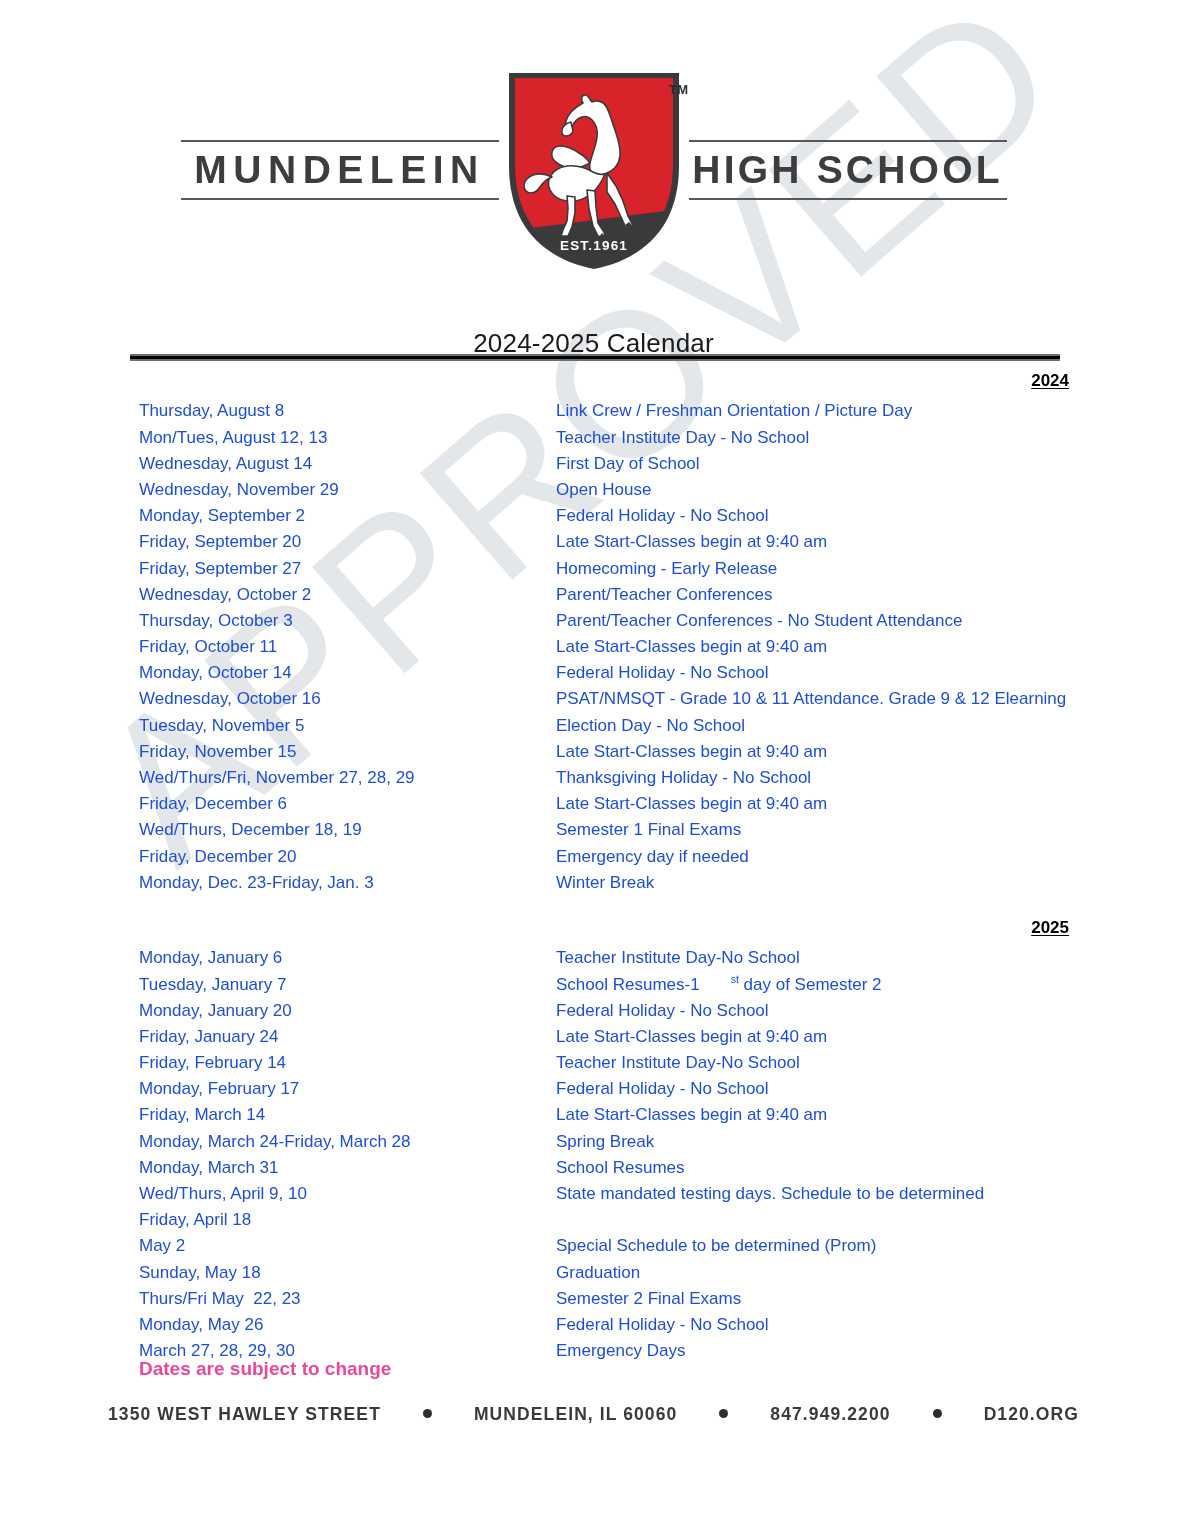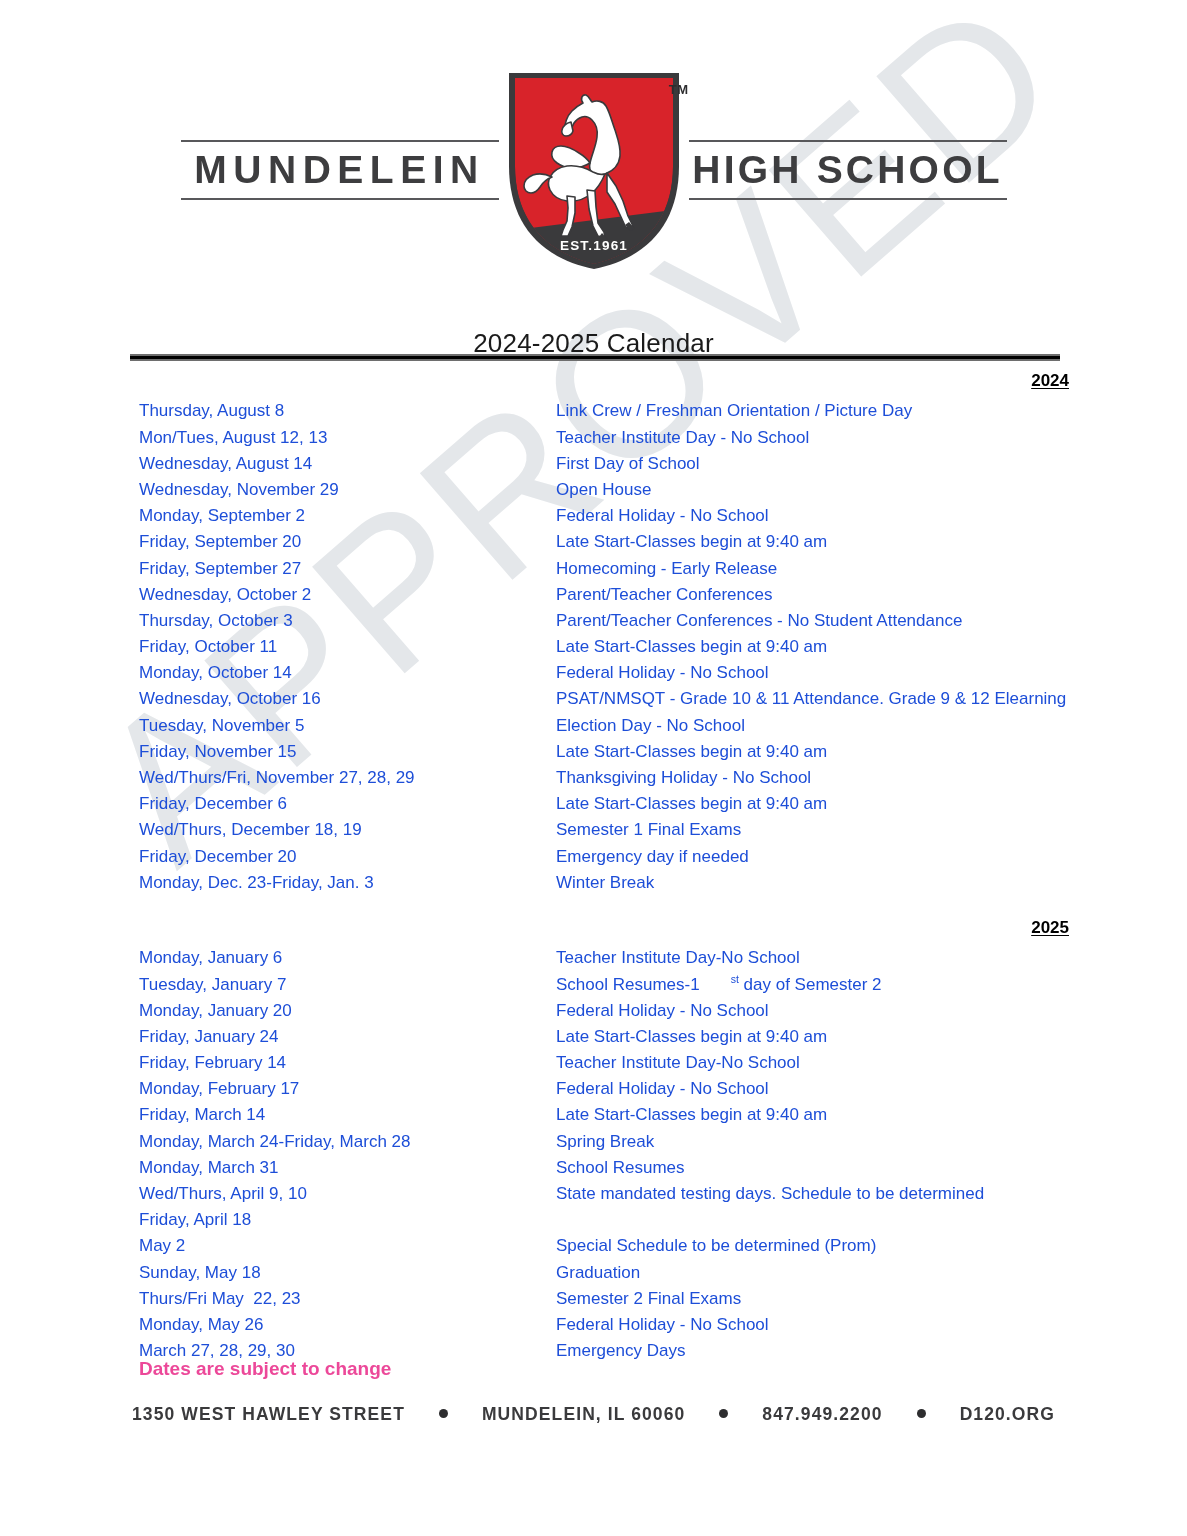--- a/index.html
+++ b/index.html
@@ -178,21 +178,21 @@
     color: #ec4899;
   }
   #address-bar {
     position: absolute;
     left: 0;
     top: 1404px;
     width: 1187px;
     display: flex;
     justify-content: center;
     align-items: center;
-    gap: 8px;
+    gap: 16px;
     font-size: 17.5px;
     font-weight: 600;
     letter-spacing: 1.1px;
     color: #3a3a3c;
   }
   #address-bar .addr-item { white-space: nowrap; }
   #address-bar .addr-dot {
     width: 9px;
     height: 9px;
     border-radius: 50%;

